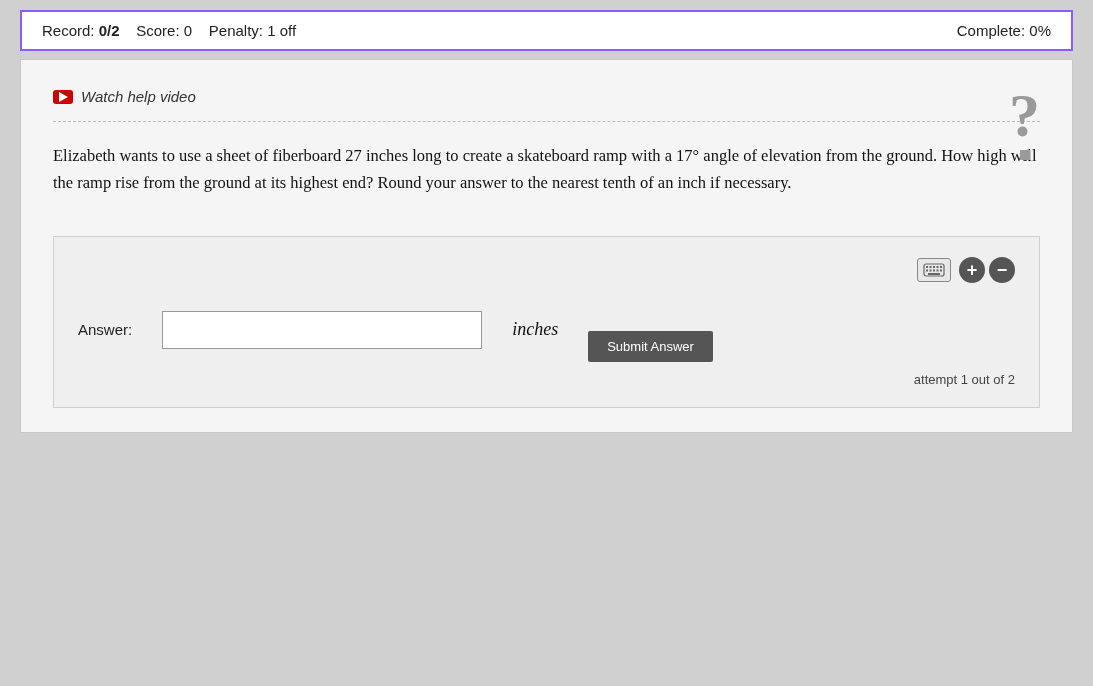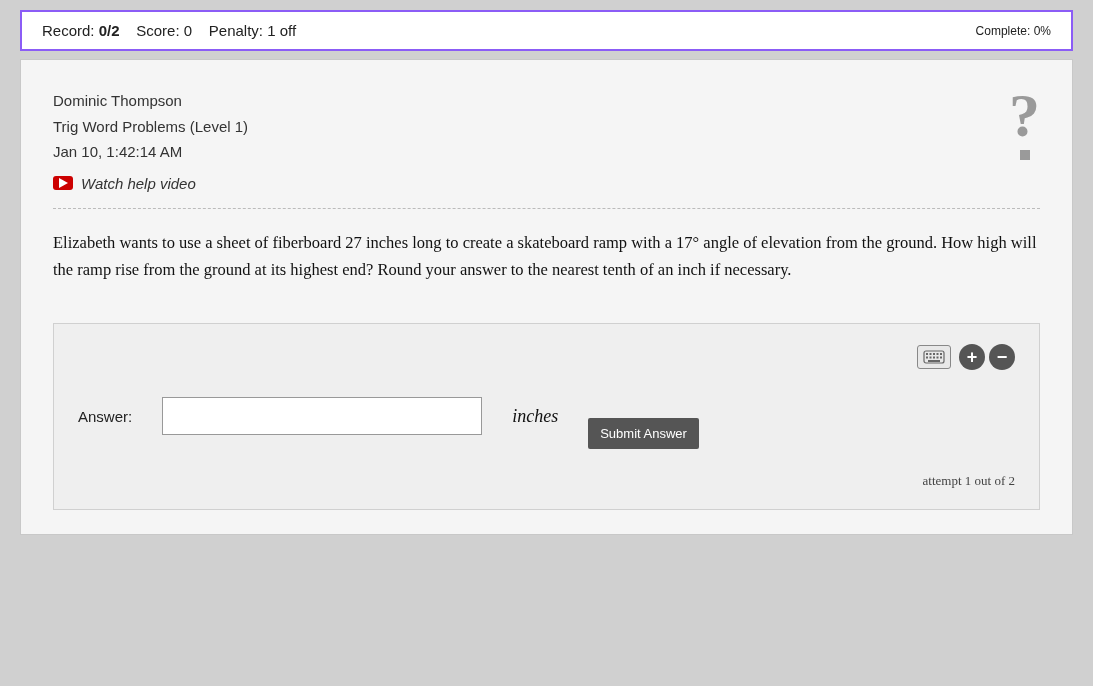--- a/index.html
+++ b/index.html
@@ -36,21 +36,21 @@
     }
 
     .header-left {
       font-family: Arial, sans-serif;
       font-size: 15px;
       color: #222;
     }
 
     .header-right {
       font-family: Arial, sans-serif;
-      font-size: 12px;
+      font-size: 15px;
       color: #222;
     }
 
     .main-card {
       background: #f5f5f5;
       border: 1px solid #c8c8c8;
       padding: 28px 32px 24px 32px;
       position: relative;
     }
 
@@ -209,34 +209,34 @@
       font-family: Liberation Serif, serif;
       font-size: 18px;
       color: #111;
       font-style: italic;
     }
 
     .submit-btn {
       background: #555555;
       color: #fff;
       border: none;
-      padding: 8px 12px;
+      padding: 8px 19px;
       font-family: Arial, sans-serif;
       font-size: 13px;
       cursor: pointer;
       border-radius: 2px;
       margin-top: 34px;
     }
 
     .attempt-info {
       text-align: right;
-      font-family: Liberation Serif, serif;
+      font-family: Liberation Sans, sans-serif;
       font-size: 13px;
       color: #444;
-      margin-top: 24px;
+      margin-top: 10px;
     }
   </style>
 </head>
 <body>
 
 <div class="outer-wrapper">
 
   <div class="header-bar">
     <div class="header-left">
       <span>Record:</span>
@@ -254,25 +254,20 @@
     </div>
   </div>
 
   <div class="main-card">
 
     <div class="question-mark-icon">
       ?
       <div class="question-mark-square"></div>
     </div>
 
-    <div class="user-info">
-      <div>Dominic Thompson</div>
-      <div>Trig Word Problems (Level 1)</div>
-      <div>Jan 10, 1:42:14 AM</div>
-    </div>
 
     <a class="watch-video" href="#">
       <span class="youtube-icon">
         <div class="youtube-play"></div>
       </span>
       <span>Watch help video</span>
     </a>
 
     <hr class="divider">
 

